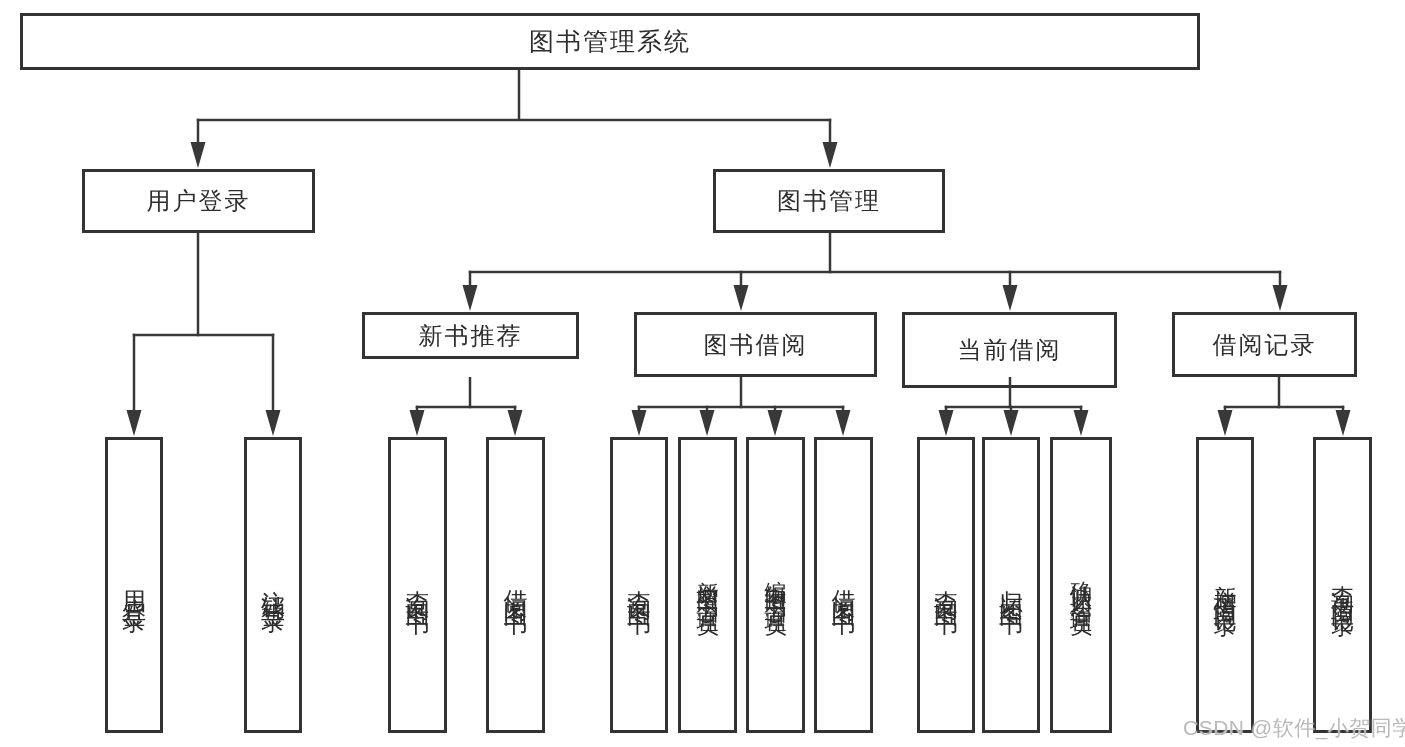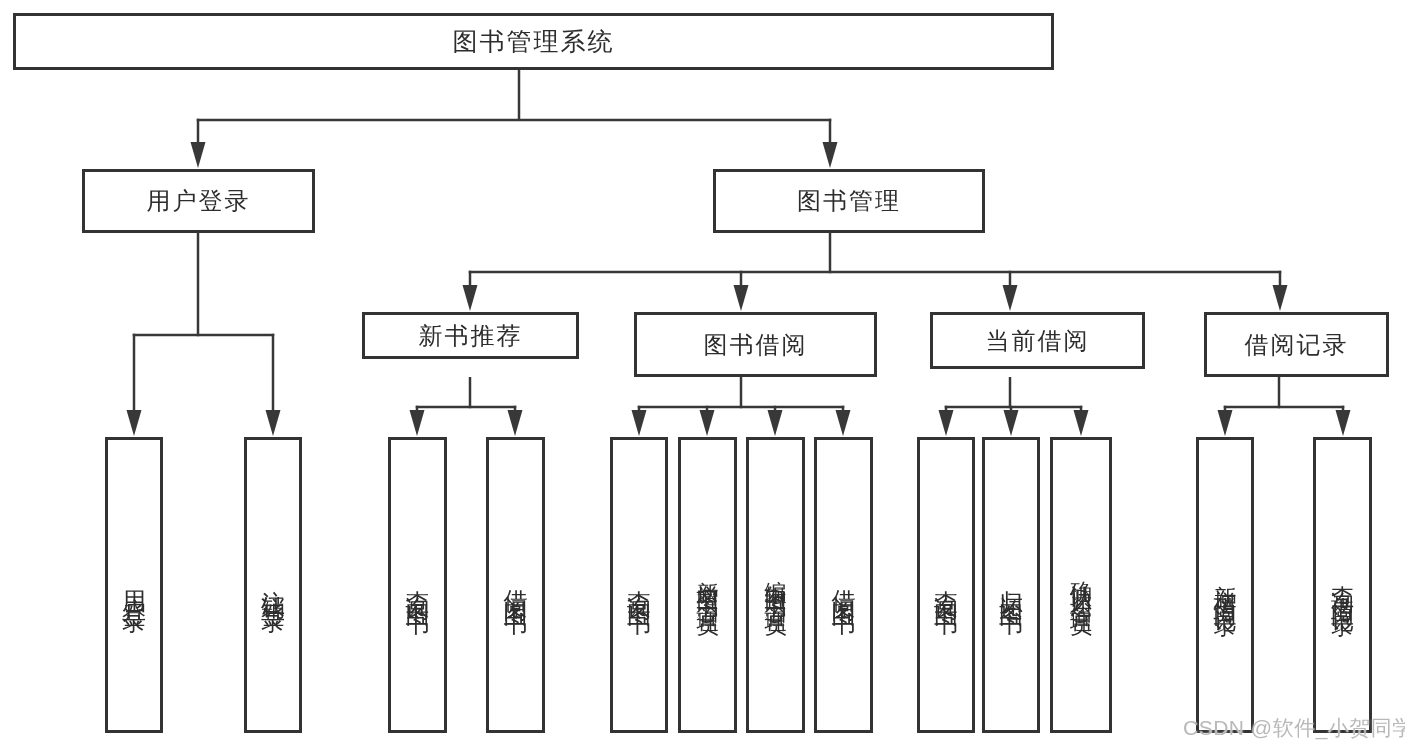--- a/index.html
+++ b/index.html
@@ -60,41 +60,41 @@
     white-space: nowrap;
     z-index: 5;
     text-shadow: 0 0 2px #ffffff;
   }
 </style>
 </head>
 <body>
 
 <div class="stage">
 
-  <div class="node h root" style="left:13px;top:13px;width:1041px;height:57px">
+  <div class="node h root" style="left:20px;top:13px;width:1180px;height:57px">
     <span>图书管理系统</span>
   </div>
 
   <div class="node h" style="left:82px;top:169px;width:233px;height:64px">
     <span>用户登录</span>
   </div>
-  <div class="node h" style="left:713px;top:169px;width:272px;height:64px">
+  <div class="node h" style="left:713px;top:169px;width:232px;height:64px">
     <span>图书管理</span>
   </div>
 
   <div class="node h" style="left:362px;top:312px;width:217px;height:47px">
     <span>新书推荐</span>
   </div>
   <div class="node h" style="left:634px;top:312px;width:243px;height:65px">
     <span>图书借阅</span>
   </div>
-  <div class="node h" style="left:930px;top:312px;width:215px;height:57px">
+  <div class="node h" style="left:902px;top:312px;width:215px;height:76px">
     <span>当前借阅</span>
   </div>
-  <div class="node h" style="left:1204px;top:312px;width:185px;height:65px">
+  <div class="node h" style="left:1172px;top:312px;width:185px;height:65px">
     <span>借阅记录</span>
   </div>
 
   <div class="node v" style="left:105px;top:437px;width:58px;height:296px">
     <span>用户登录</span>
   </div>
   <div class="node v" style="left:244px;top:437px;width:58px;height:296px">
     <span>注销登录</span>
   </div>
 

